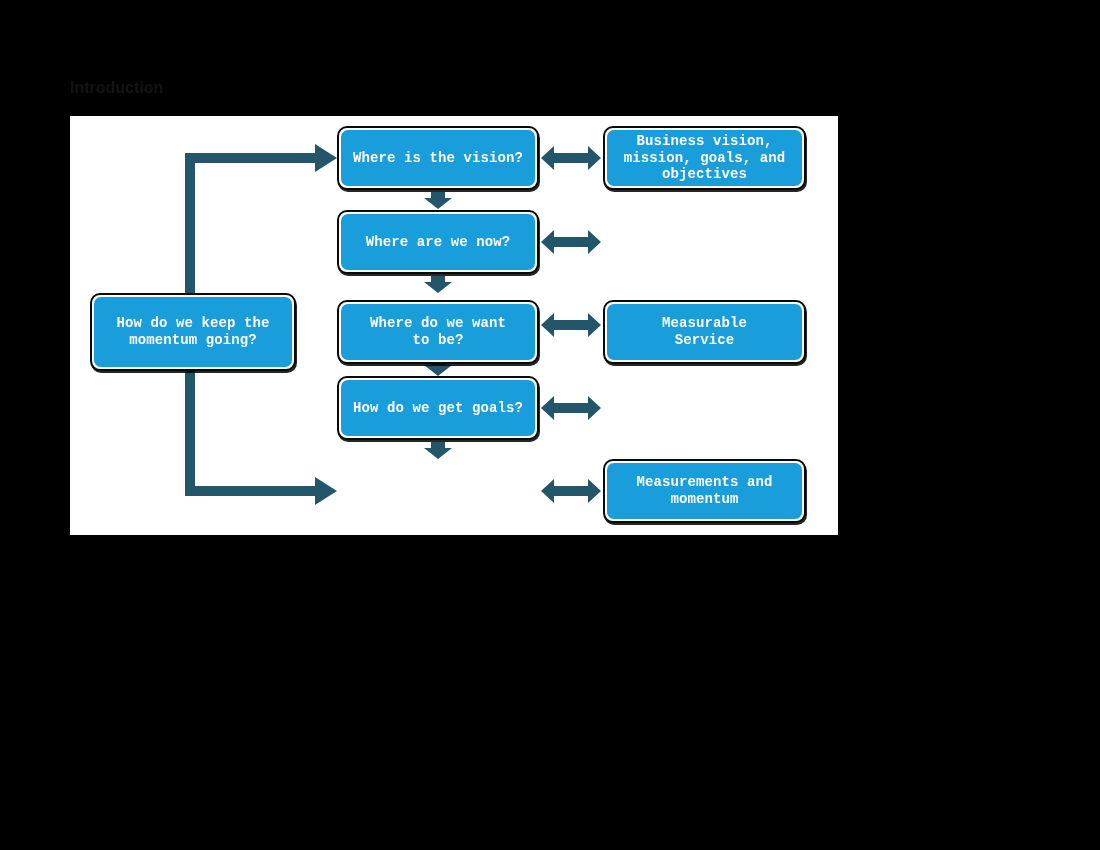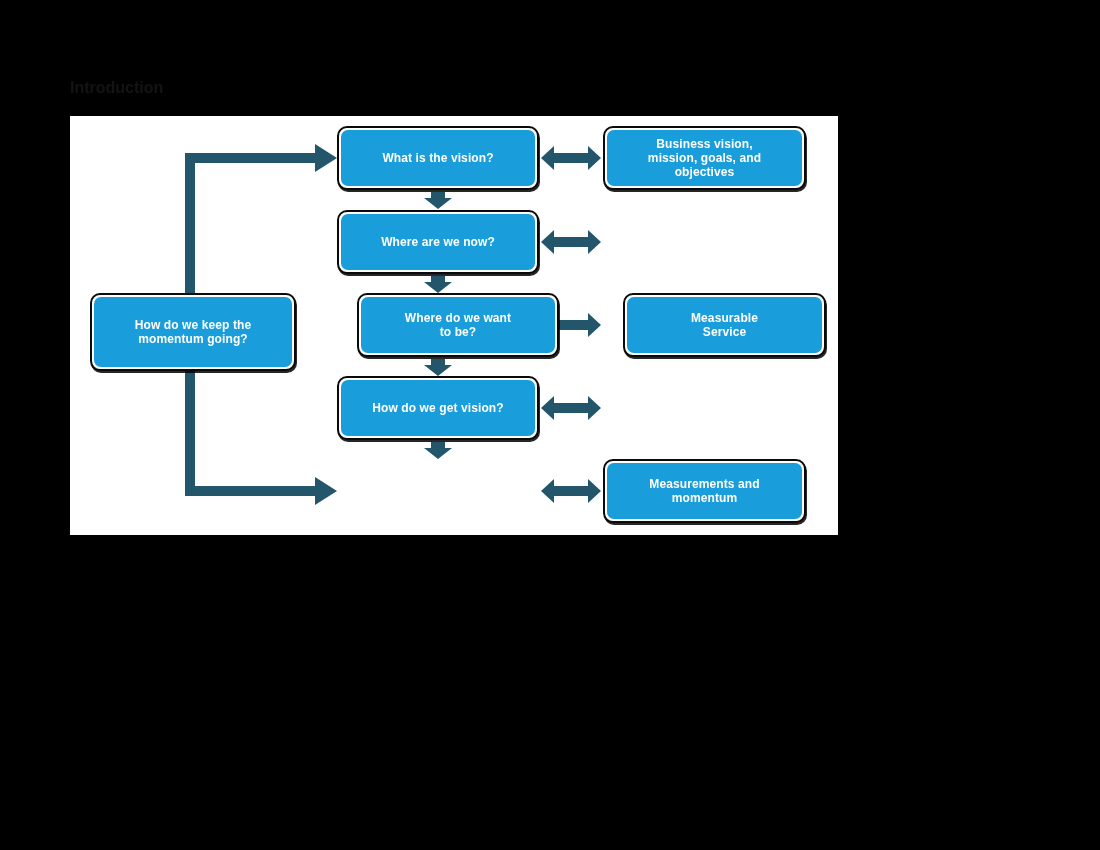--- a/index.html
+++ b/index.html
@@ -33,31 +33,32 @@
   .box-inner {
     width:100%; height:100%;
     background:var(--box-fill,#1a9ddb);
     border-radius:7px;
     display:flex; align-items:center; justify-content:center;
     text-align:center;
   }
   .box-label {
     color:var(--box-text,#ffffff);
     font-weight:bold;
-    font-size:12px;
+    font-size:14px;
     line-height:1.18;
     white-space:pre-line;
     letter-spacing:0.1px;
     padding:0 4px;
+    font-family:Liberation Mono, monospace;
   }
   
   .q-col  { left:267px; width:202px; height:64px; }
   .o-col  { left:533px; width:203px; height:64px; }
   .side   { left:20px;  width:206px; height:78px; top:177px; }
-  .row0 { top:10px; }  .row1 { top:94px; }  .row2 { top:177px;margin-left:20px; }
+  .row0 { top:10px; }  .row1 { top:94px; }  .row2 { top:184px; }
   .row3 { top:260px; } .row4 { top:343px; }
 </style>
 </head>
 <body>
 
 <div class="intro-heading">Introduction</div>
 
 <div class="panel">
 
   <svg class="arrow-layer" width="768" height="419" viewBox="0 0 768 419">
@@ -84,37 +85,37 @@
 
   <div class="box side">
     <div class="box-inner">
       <span class="box-label">How do we keep the
 momentum going?</span>
     </div>
   </div>
 
   <div class="box q-col row0">
     <div class="box-inner">
-      <span class="box-label">What is the vision?</span>
+      <span class="box-label">Where is the vision?</span>
     </div>
   </div>
   <div class="box q-col row1">
     <div class="box-inner">
       <span class="box-label">Where are we now?</span>
     </div>
   </div>
   <div class="box q-col row2">
     <div class="box-inner">
       <span class="box-label">Where do we want
 to be?</span>
     </div>
   </div>
   <div class="box q-col row3">
     <div class="box-inner">
-      <span class="box-label">How do we get vision?</span>
+      <span class="box-label">How do we get goals?</span>
     </div>
   </div>
 
   <div class="box o-col row0">
     <div class="box-inner">
       <span class="box-label">Business vision,
 mission, goals, and
 objectives</span>
     </div>
   </div>

